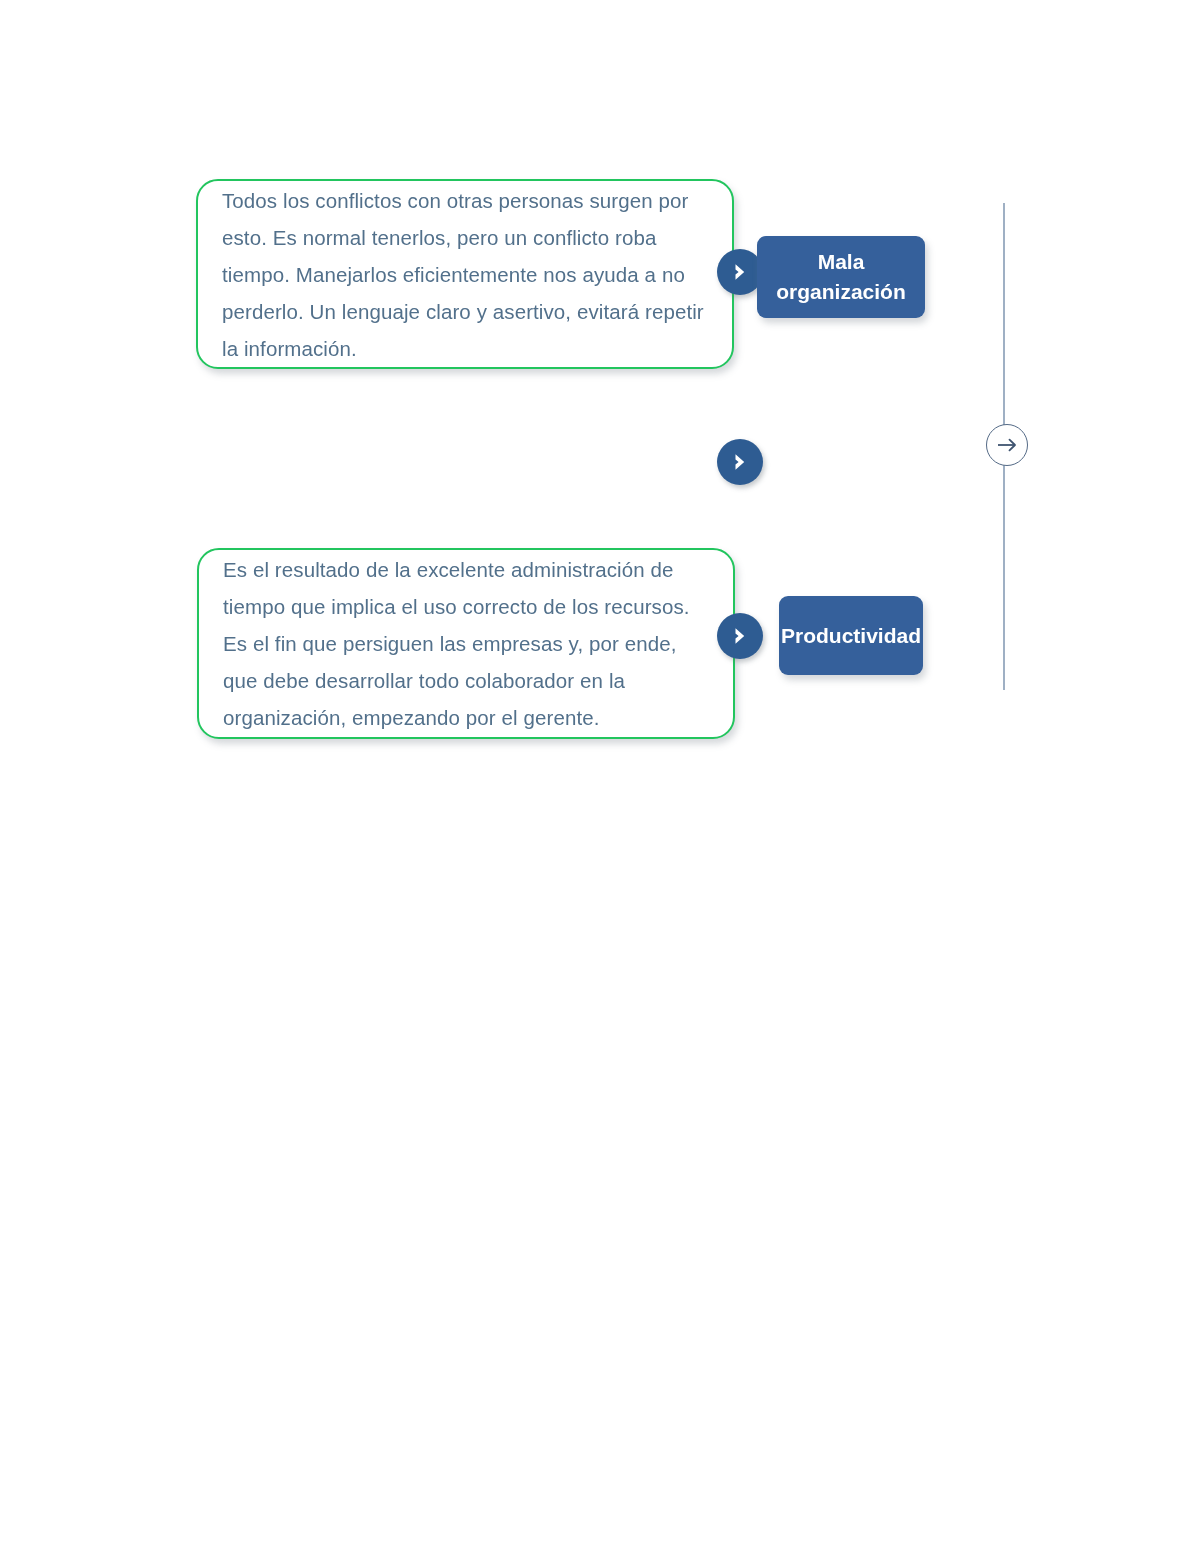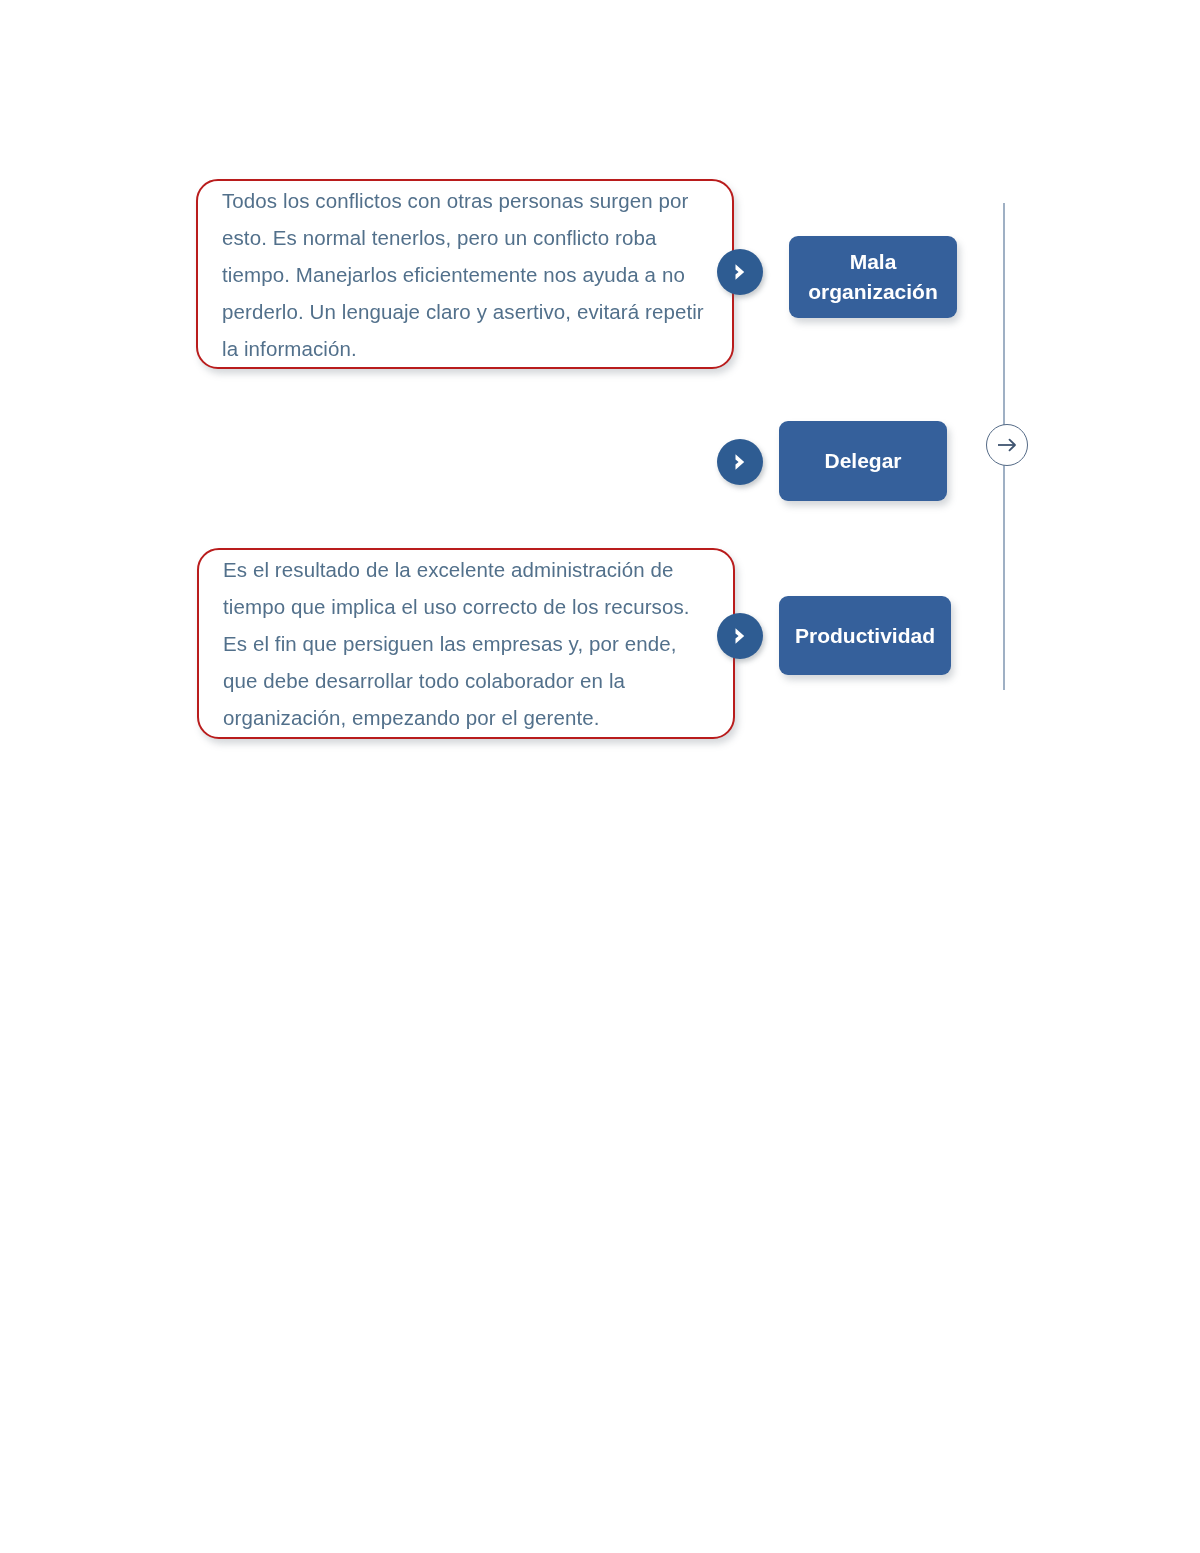--- a/index.html
+++ b/index.html
@@ -19,21 +19,21 @@
   .page {
     position: absolute;
     inset: 0;
   }
 
   
   .card {
     position: absolute;
     box-sizing: border-box;
     background: #ffffff;
-    border: 2px solid #b91c1c;
+    border: 2px solid #22c55e;
     border-radius: 22px;
     box-shadow: 3px 5px 7px rgba(120,130,140,0.30);
     display: flex;
     align-items: center;
   }
   .card-text {
     color: #52708b;
     font-size: 20.5px;
     line-height: 37px;
     letter-spacing: 0.1px;
@@ -74,23 +74,23 @@
     font-size: 21px;
     line-height: 30px;
     display: flex;
     align-items: center;
     justify-content: center;
     text-align: center;
     padding: 4px 10px;
   }
   .label-box span { display: block; }
 
-  .label-1 { left: 789px; top: 236px; width: 168px; height: 82px; }
+  .label-1 { left: 757px; top: 236px; width: 168px; height: 82px; }
   .label-2 { left: 779px; top: 421px; width: 168px; height: 80px; }
-  .label-3 { left: 779px; top: 596px; width: 172px; height: 79px; }
+  .label-3 { left: 779px; top: 596px; width: 144px; height: 79px; }
 
   
   .timeline-line {
     position: absolute;
     left: 1003px;
     top: 203px;
     width: 2px;
     height: 487px;
     background: #9fb0c4;
   }
@@ -131,25 +131,20 @@
     </div>
   </div>
 
 
   <div class="chev chev-2">
     <svg width="24" height="24" viewBox="0 0 24 24" aria-hidden="true">
       <path d="M7.5 4.2 L16.2 12 L7.5 19.8 L7.5 14.4 L10.6 12 L7.5 9.6 Z" fill="#ffffff"></path>
     </svg>
   </div>
 
-  <div class="label-box label-2">
-    <div>
-      <span>Delegar</span>
-    </div>
-  </div>
 
   <div class="card card-3">
     <div class="card-text">Es el resultado de la excelente administración de tiempo que implica el uso correcto de los recursos. Es el fin que persiguen las empresas y, por ende, que debe desarrollar todo colaborador en la organización, empezando por el gerente.</div>
   </div>
 
   <div class="chev chev-3">
     <svg width="24" height="24" viewBox="0 0 24 24" aria-hidden="true">
       <path d="M7.5 4.2 L16.2 12 L7.5 19.8 L7.5 14.4 L10.6 12 L7.5 9.6 Z" fill="#ffffff"></path>
     </svg>
   </div>

